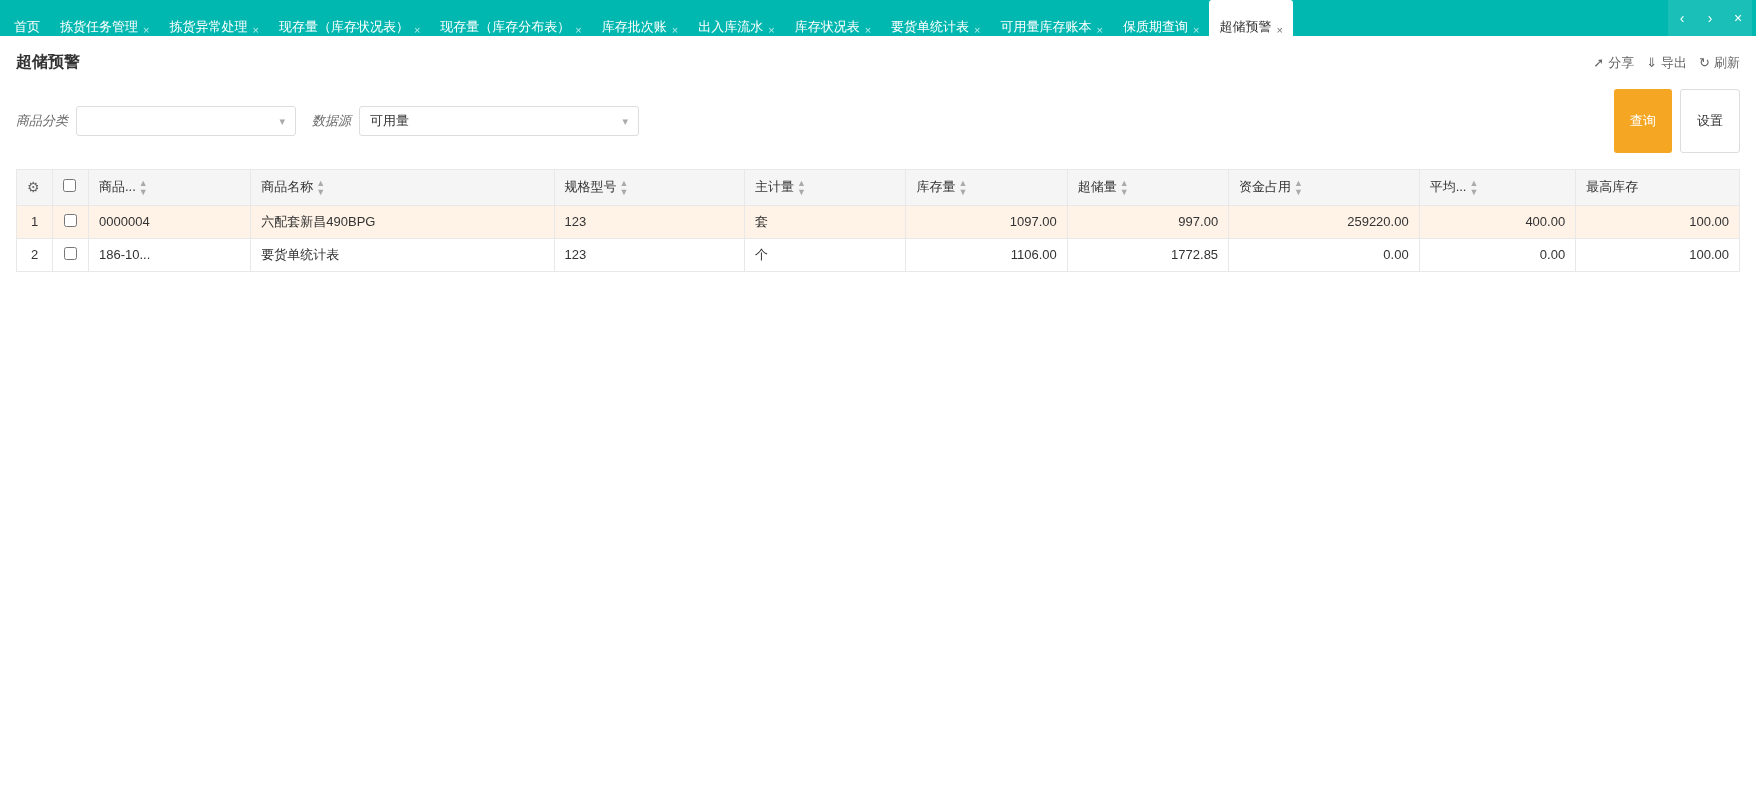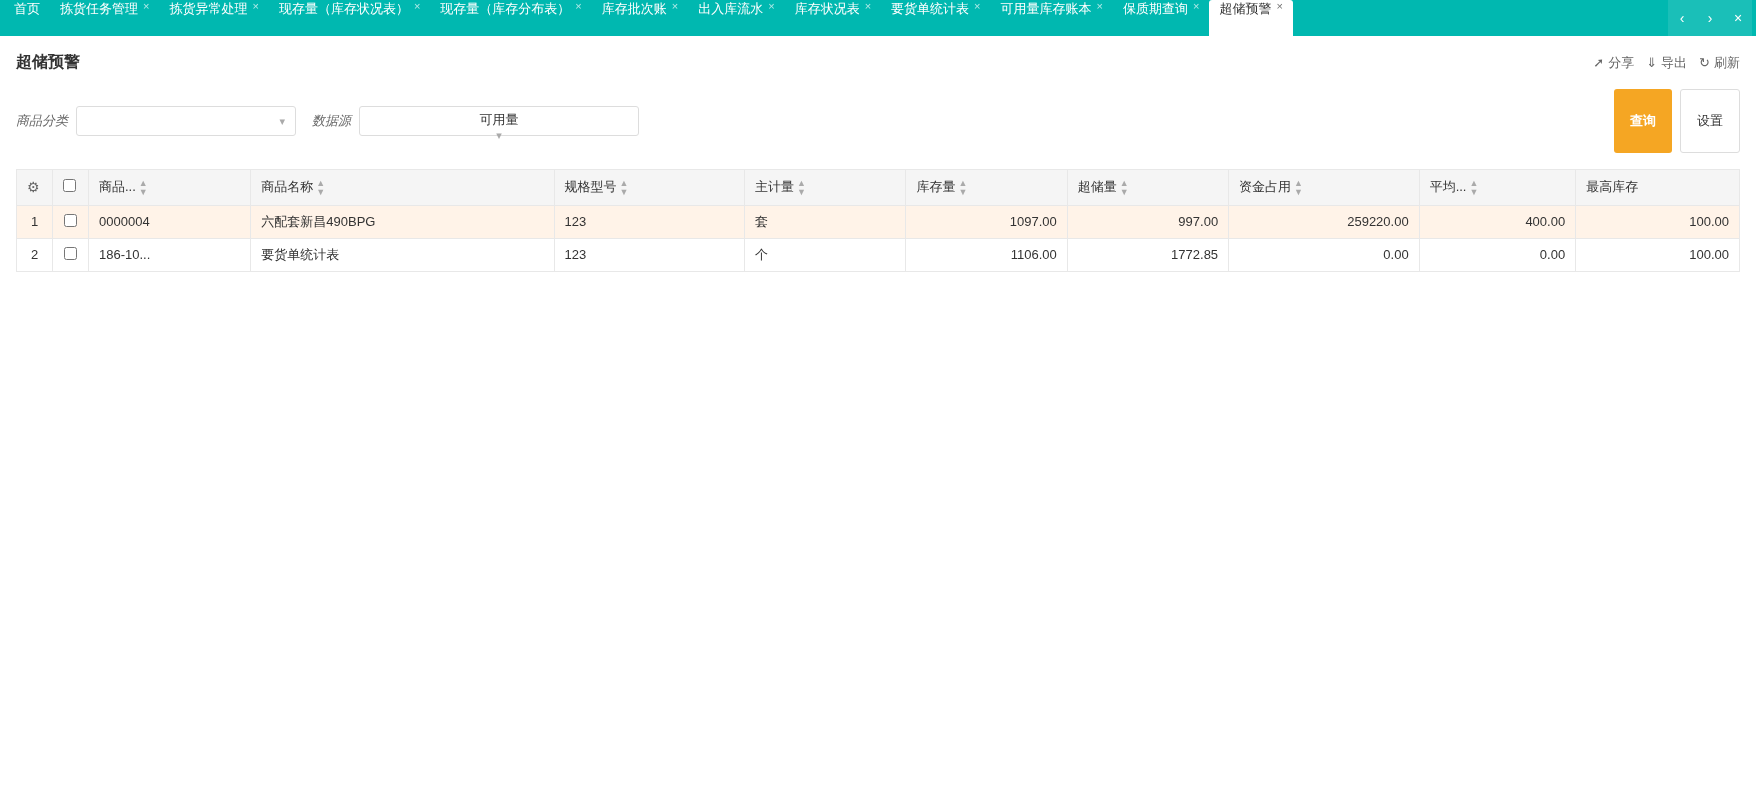--- a/index.html
+++ b/index.html
@@ -10,21 +10,21 @@
       display: flex;
       align-items: center;
       background: #00b8b0;
       height: 36px;
       padding: 0 4px;
       overflow: hidden;
       white-space: nowrap;
     }
     .nav-item {
       display: inline-flex;
-      align-items: flex-start;
+      align-items: flex-end;
       padding: 0 10px;
       height: 36px;
       color: #fff;
       font-size: 13px;
       cursor: pointer;
       flex-shrink: 0;
     }
     .nav-item.active { background: #fff; color: #333; border-radius: 3px 3px 0 0; }
     .nav-item .close-btn {
       margin-left: 5px;
@@ -120,21 +120,20 @@
       gap: 8px;
     }
     .btn-query {
       background: #f5a623;
       color: #fff;
       border: none;
       border-radius: 3px;
       padding: 5px 16px;
       cursor: pointer;
       font-size: 13px;
-      font-weight: bold;
     }
     .btn-settings {
       background: #fff;
       color: #333;
       border: 1px solid #ddd;
       border-radius: 3px;
       padding: 22px 16px;
       cursor: pointer;
       font-size: 13px;
     }
@@ -279,21 +278,21 @@
   <div class="filter-row">
     <div class="filter-group">
       <span class="filter-label">商品分类</span>
       <div class="filter-select">
         <span></span>
         <span class="arrow">▾</span>
       </div>
     </div>
     <div class="filter-group">
       <span class="filter-label">数据源</span>
-      <div class="filter-select" style="min-width:280px;flex-direction:column;">
+      <div class="filter-select" style="min-width:280px;">
         <span>可用量</span>
         <span class="arrow">▾</span>
       </div>
     </div>
     <div class="filter-buttons">
       <button class="btn-query">查询</button>
       <button class="btn-settings">设置</button>
     </div>
   </div>
 

